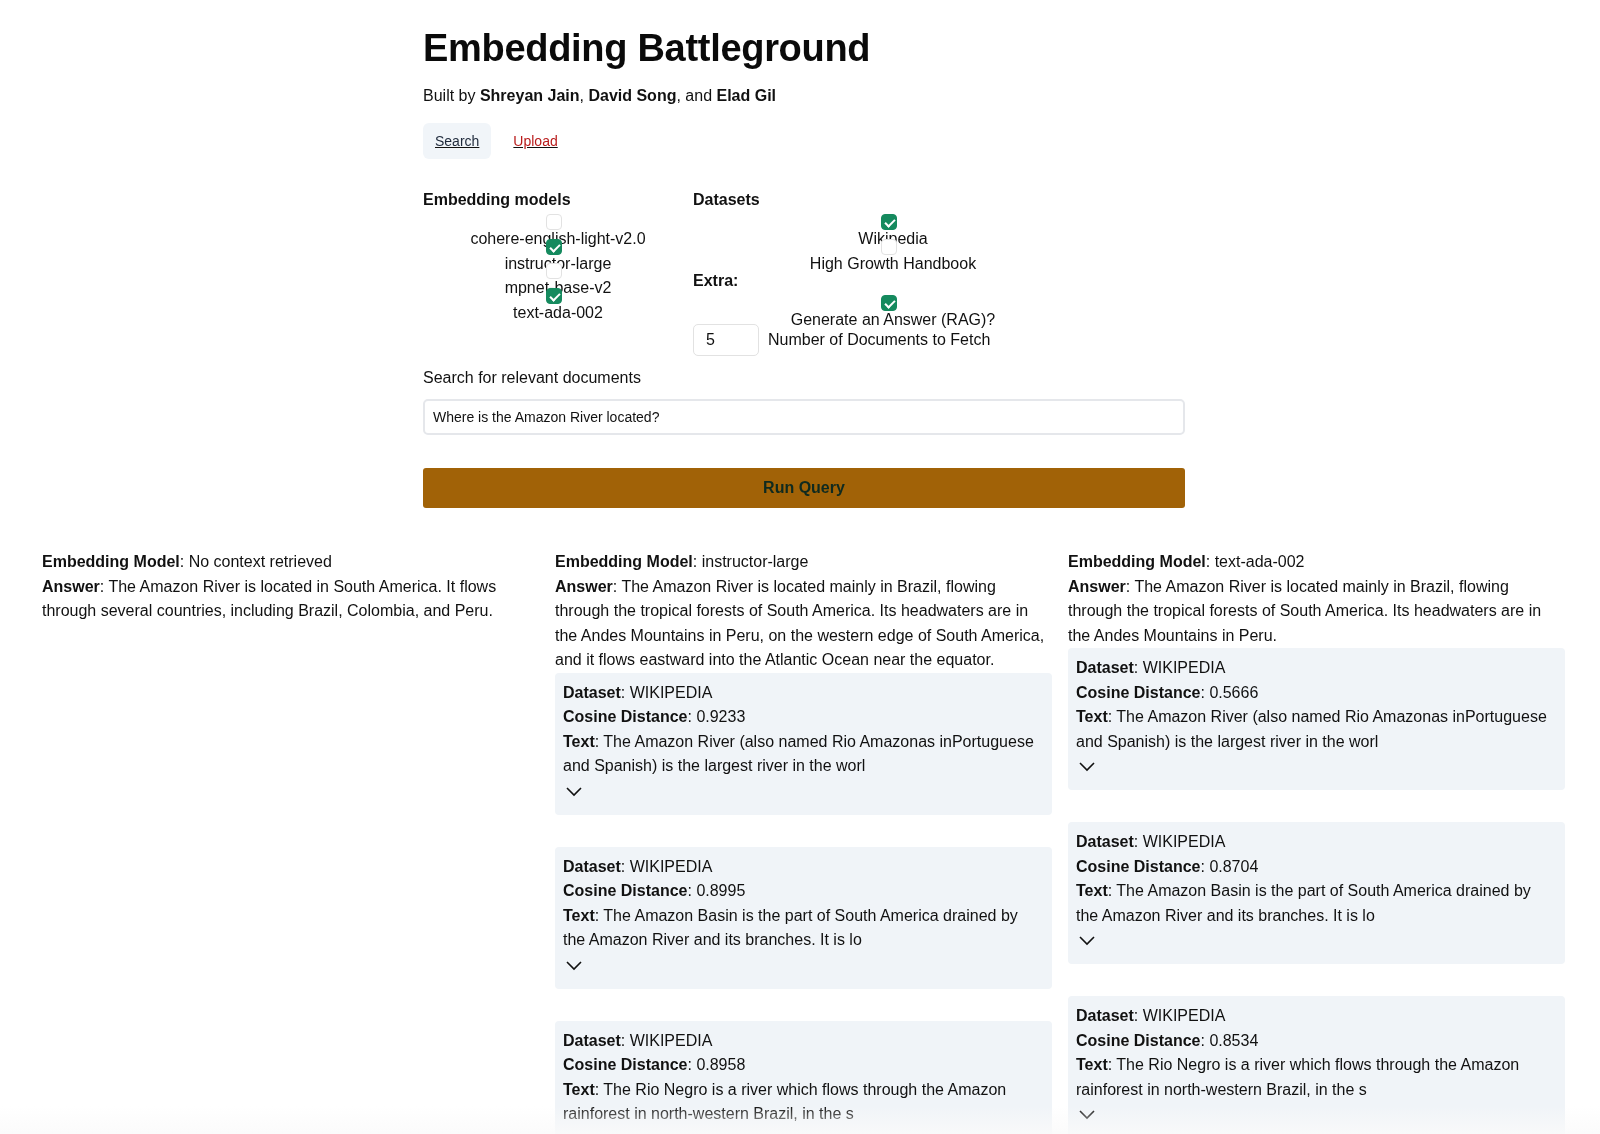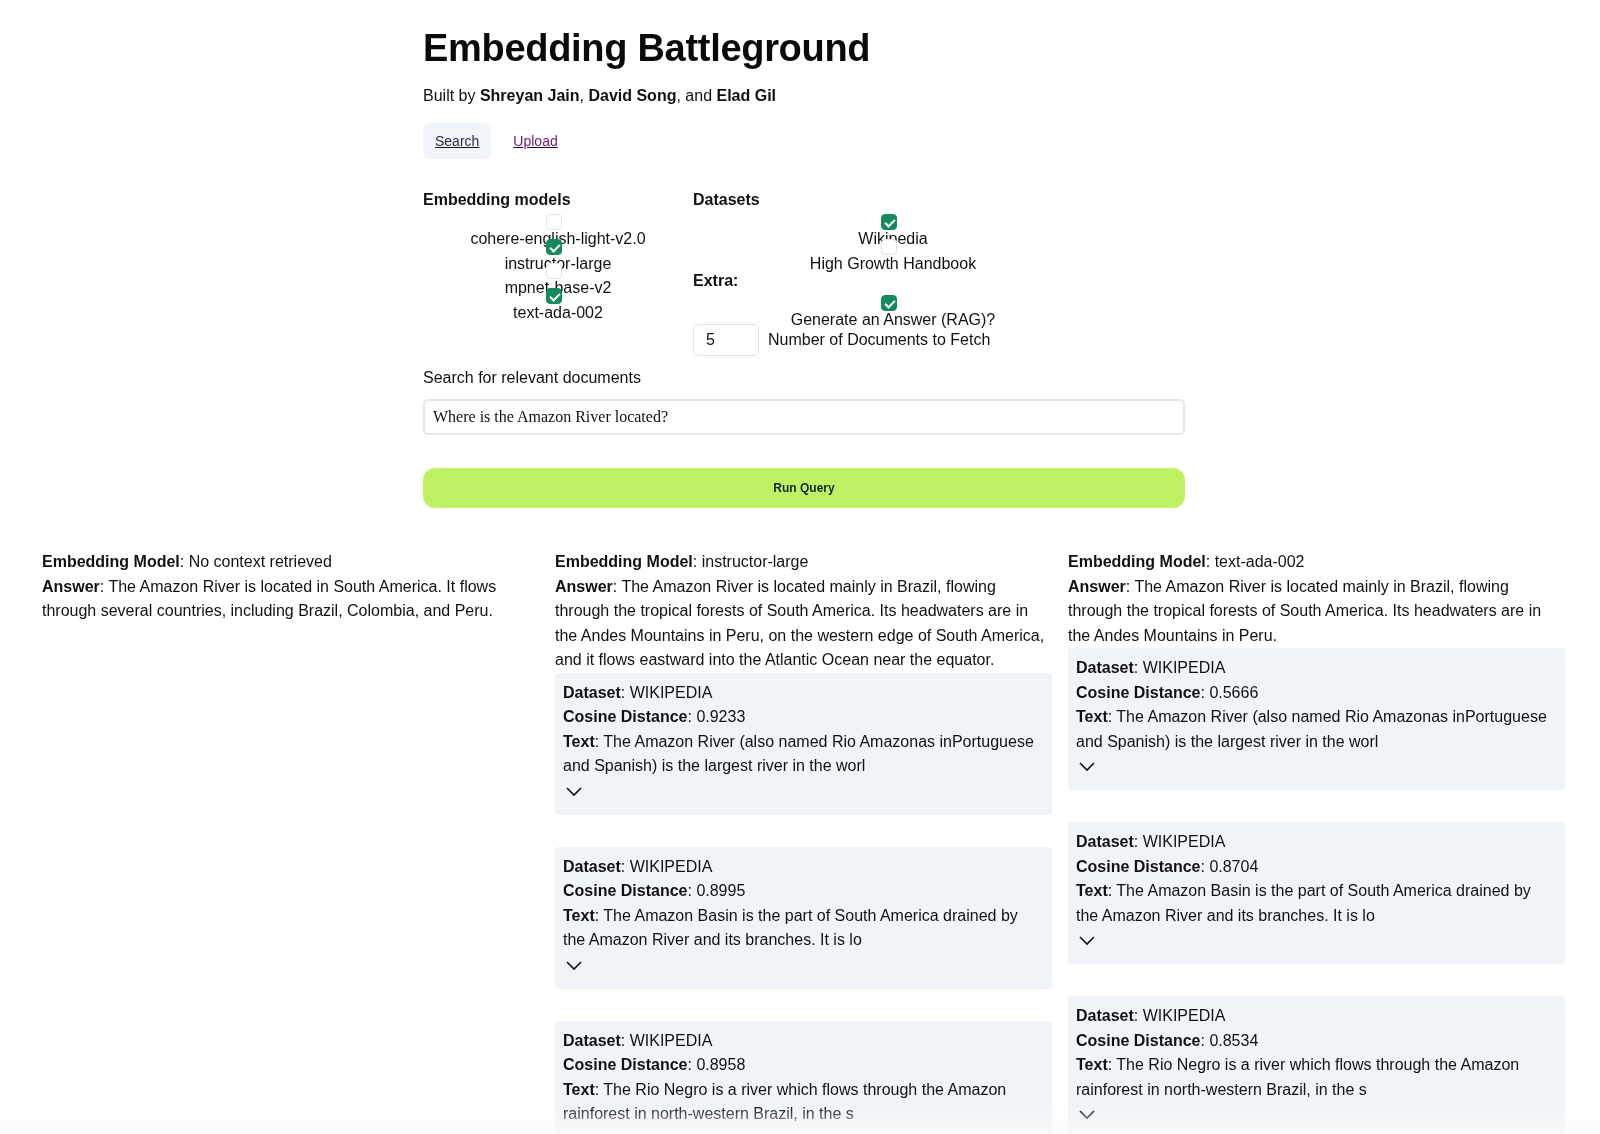--- a/index.html
+++ b/index.html
@@ -5,39 +5,39 @@
   * { box-sizing: border-box; margin: 0; padding: 0; }
   html, body { width: 1600px; height: 1134px; overflow: hidden; background: #ffffff; }
   body { font-family: "Liberation Sans", "DejaVu Sans", sans-serif; color: #111111; position: relative; }
 
   .top { position: absolute; left: 423px; top: 0; width: 762px; }
   .title { font-size: 38px; font-weight: 700; letter-spacing: -0.3px; margin-top: 26px; line-height: 44px; color: #0a0a0a; }
   .byline { font-size: 16px; margin-top: 16px; line-height: 20px; }
   .byline b { font-weight: 700; }
 
   .tabs { display: flex; gap: 10px; margin-top: 17px; text-decoration: underline; }
-  .tab { font-size: 14px; padding: 0 12px; height: 36px; line-height: 36px; border-radius: 6px; color: #701a75; cursor: pointer; }
+  .tab { font-size: 14px; padding: 0 12px; height: 36px; line-height: 36px; border-radius: 6px; color: #b91c1c; cursor: pointer; }
   .tab.active { background: #f1f5f9; color: #1e293b; }
 
   .options { display: flex; margin-top: 30px; }
   .col-models { width: 270px; }
   .col-datasets { width: 400px; }
   .group-title { font-size: 16px; font-weight: 700; line-height: 22px; margin-bottom: 3px; }
   .chk-row { display: flex; align-items: center; height: 24.5px; font-size: 16px; cursor: pointer; flex-direction: column; }
   .chk { width: 16px; height: 16px; border: 1px solid #e2e2e2; border-radius: 4px; margin-right: 9px; background: #fff; position: relative; flex: none; }
   .chk.on { background: #158a5e; border-color: #158a5e; }
   .chk.on::after { content: ""; position: absolute; left: 5px; top: 2px; width: 4px; height: 8px; border: solid #fff; border-width: 0 2px 2px 0; transform: rotate(45deg); }
   .extra-title { margin-top: 7px; }
   .num-row { display: flex; align-items: center; margin-top: 4px; }
   .num-input { width: 66px; height: 32px; border: 1px solid #e2e2e2; border-radius: 5px; font-size: 16px; padding-left: 12px; font-family: inherit; color: #111; }
   .num-label { font-size: 16px; margin-left: 9px; }
 
   .search-label { font-size: 16px; margin-top: 12px; line-height: 20px; }
-  .search-input { display: block; width: 762px; height: 36px; margin-top: 11px; border: 2px solid #e5e7eb; border-radius: 5px; font-size: 16px; padding-left: 8px; font-family: Liberation Serif, serif; color: #111; }
-  .run-btn { display: block; width: 762px; height: 40px; margin-top: 33px; background: #bef264; border: none; border-radius: 12px; font-size: 12px; font-weight: 700; color: #0f2a1f; font-family: inherit; cursor: pointer; }
+  .search-input { display: block; width: 762px; height: 36px; margin-top: 11px; border: 2px solid #e5e7eb; border-radius: 5px; font-size: 14px; padding-left: 8px; font-family: Liberation Sans, sans-serif; color: #111; }
+  .run-btn { display: block; width: 762px; height: 40px; margin-top: 33px; background: #a16207; border: none; border-radius: 3px; font-size: 16px; font-weight: 700; color: #0f2a1f; font-family: inherit; cursor: pointer; }
 
   .results { position: absolute; top: 550px; left: 42px; display: flex; }
   .rcol { width: 513px; }
   .rcol + .rcol { margin-left: 0; }
   .line { font-size: 16px; line-height: 24.5px; }
   .line b { font-weight: 700; }
   .answer { width: 497px; }
   .card { background: #f0f4f8; border-radius: 4px; width: 497px; padding: 8px 8px 12px 8px; margin-bottom: 32px; }
   .card .line { font-size: 16px; }
   .chev { display: block; width: 22px; height: 22px; margin-top: 2px; cursor: pointer; }

